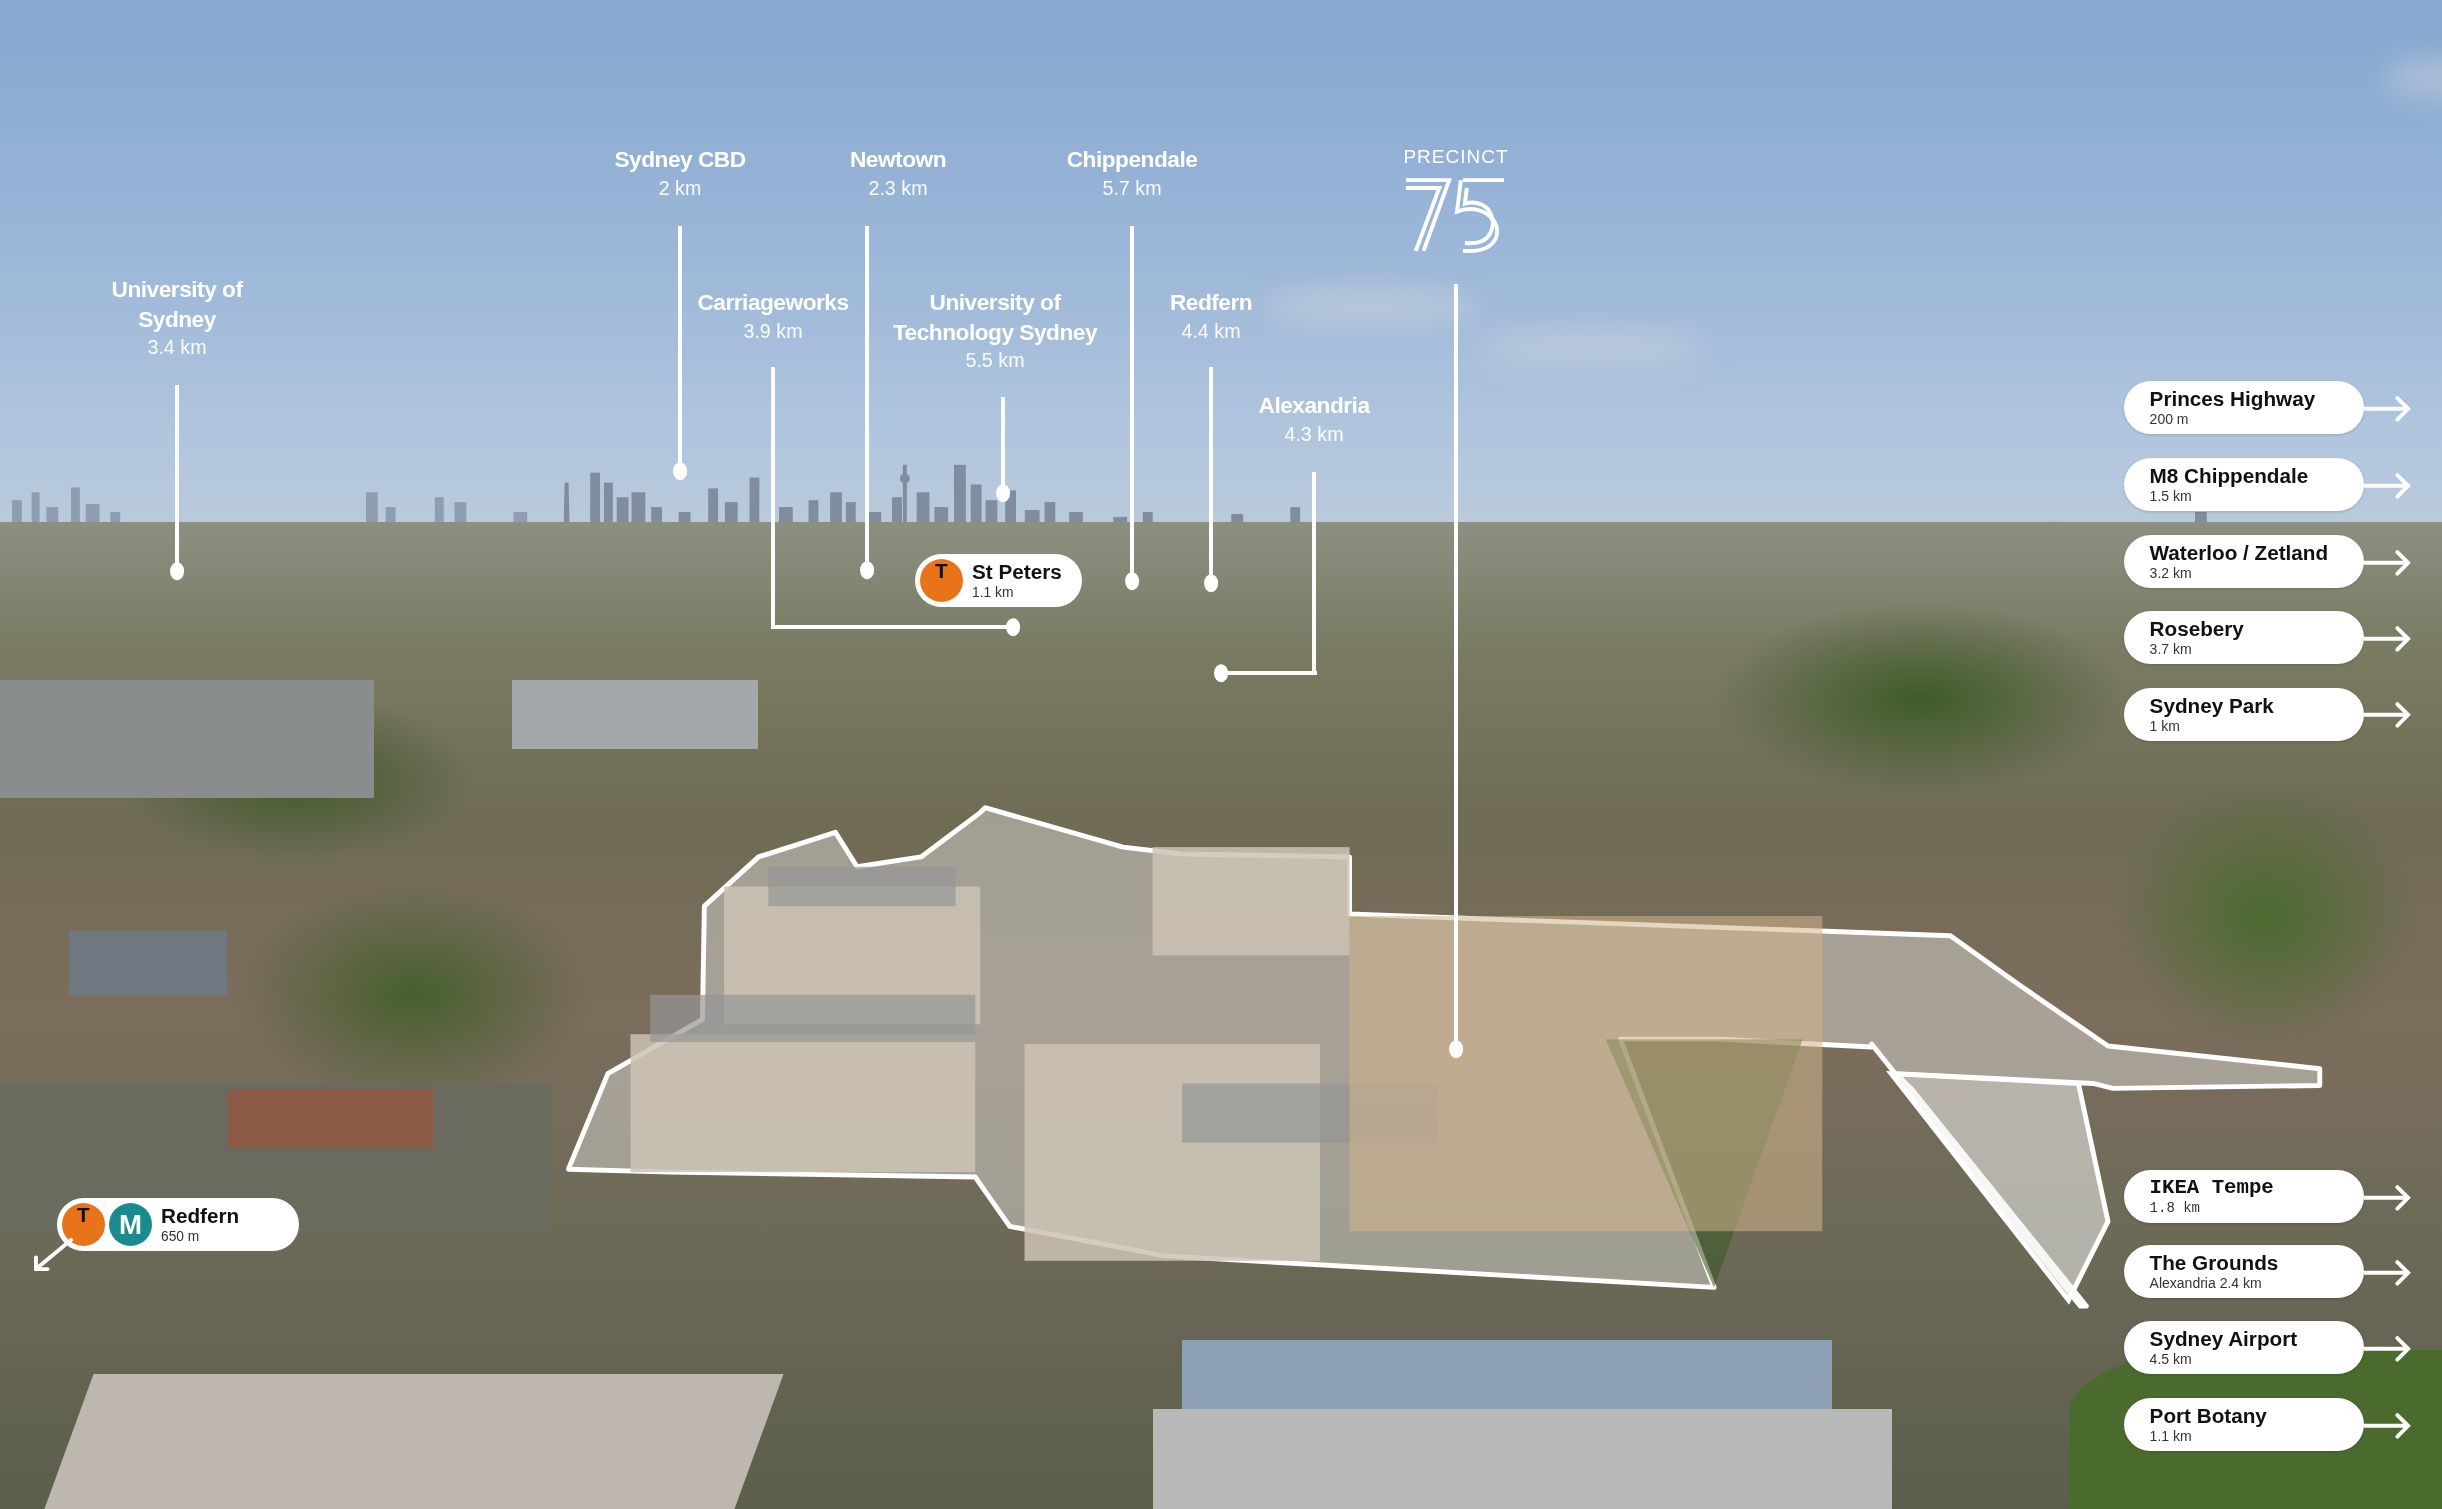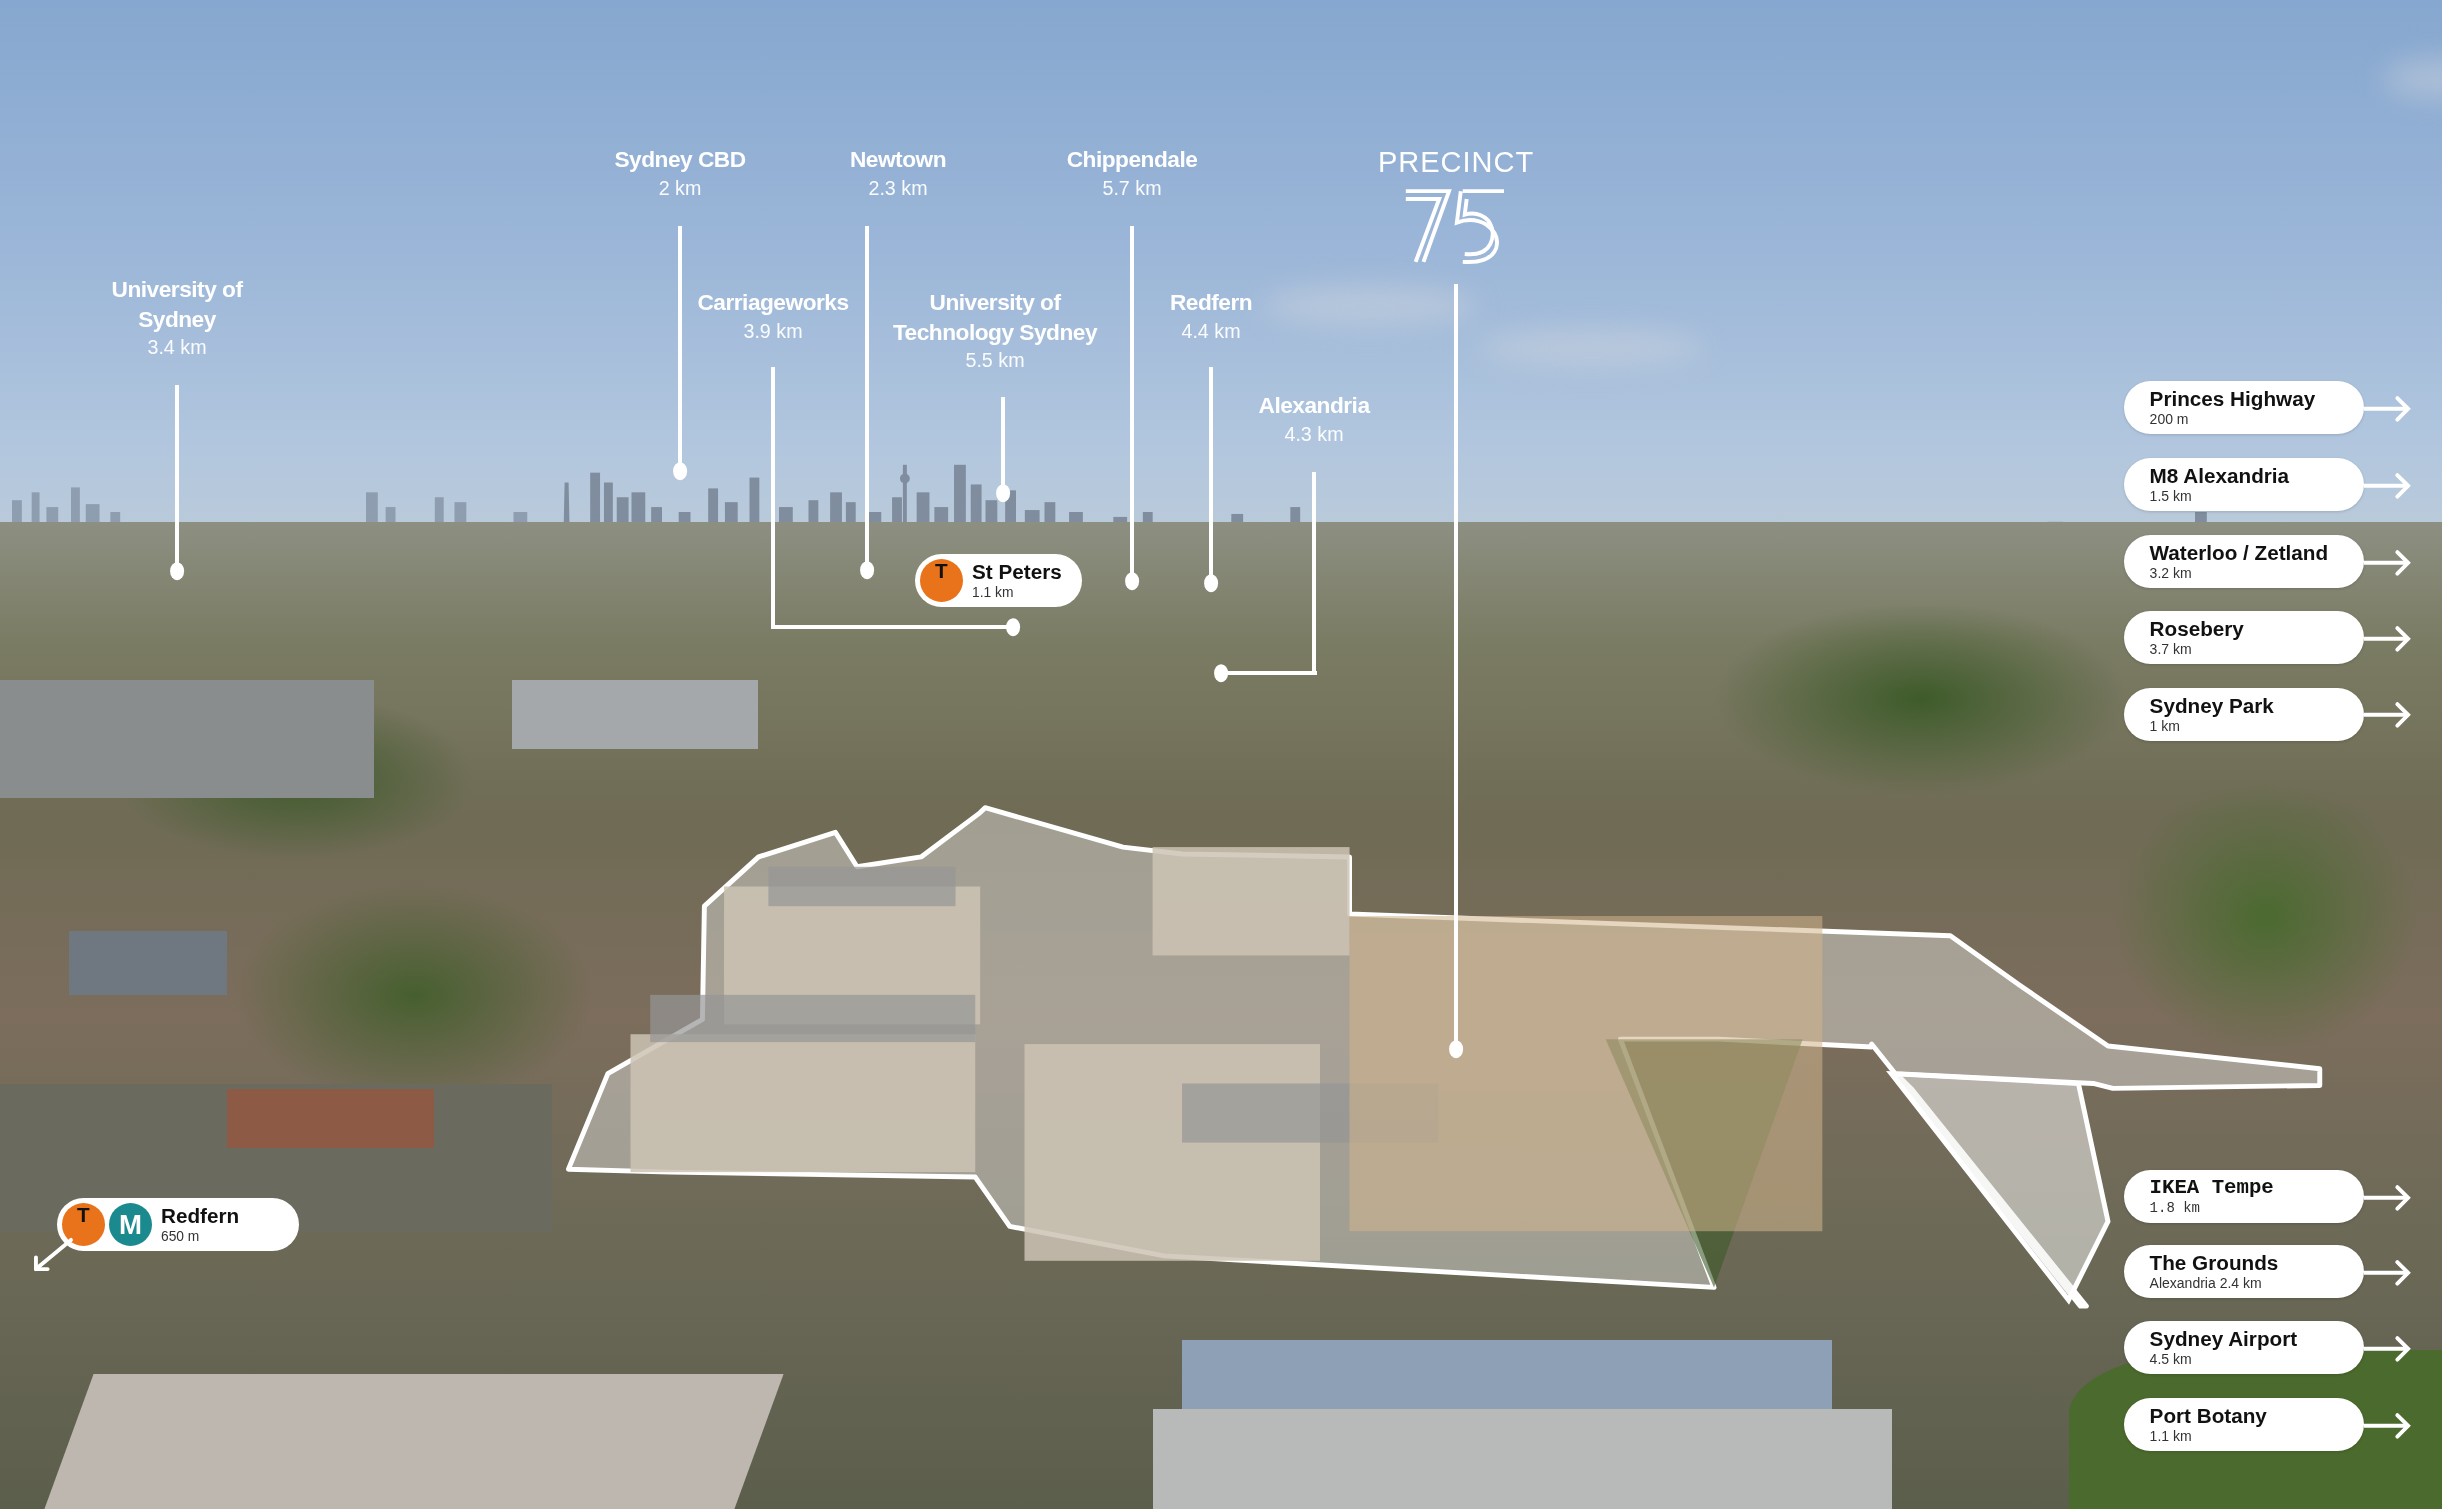--- a/index.html
+++ b/index.html
@@ -18,21 +18,21 @@
       radial-gradient(ellipse 197px 148px at 1576px 1231px, #3f5a27 0%, rgba(63,90,39,0) 70%),
       linear-gradient(180deg,#8d8f82 0%,#7b7c64 12%,#6f6b55 30%,#7c6d5c 50%,#6e6a58 70%,#5c5e4c 100%); }
   .roof { position:absolute; }
   .site { position:absolute; left:0; top:0; width:2443px; height:1509px; }
   .leader { position:absolute; background:#ffffff; }
   .dot { position:absolute; width:13.8px; height:17.7px; border-radius:50%; background:#fff; transform:translate(-50%,-50%); }
   .poi { position:absolute; transform:translateX(-50%); text-align:center; color:#fff; white-space:nowrap; }
   .poi .name { font-weight:700; font-size:22.7px; line-height:29.6px; letter-spacing:-0.5px; }
   .poi .dist { font-size:19.7px; line-height:27.6px; font-weight:300; opacity:0.95; }
   .logo { position:absolute; left:1456px; top:146px; transform:translateX(-50%); text-align:center; color:#fff; }
-  .logo .word { font-size:29px; letter-spacing:1px; font-weight:400; }
+  .logo .word { font-size:19px; letter-spacing:1px; font-weight:400; }
   .logo svg { display:block; margin:7.9px auto 0; }
   .pill { position:absolute; height:53px; background:#fff; border-radius:26.6px; box-shadow:0 1px 3px rgba(0,0,0,0.15); }
   .pill .t { position:absolute; left:25.6px; top:5.9px; font-weight:700; font-size:20.7px; color:#111; line-height:23.6px; white-space:nowrap; }
   .pill .s { position:absolute; left:25.6px; top:30.5px; font-size:14px; color:#333; line-height:15.8px; white-space:nowrap; }
   .arrow { position:absolute; }
   .station { position:absolute; height:53px; background:#fff; border-radius:26.6px; }
   .badge { position:absolute; width:43px; height:43px; border-radius:50%; color:#fff; font-weight:700; font-size:27.6px; text-align:center; line-height:43px; }
   .badge.t { background:#e8731a; }
   .badge.m { background:#1b8a8f; }
   .station .t { position:absolute; font-weight:700; font-size:20.7px; color:#111; line-height:23.6px; white-space:nowrap; }
@@ -229,21 +229,21 @@
       <path d="M6 34 L6 22"></path>
       <path d="M6 34 L18 34"></path>
   </g>
 </svg>
 
 <div class="pill" style="left:2124px;top:381px;width:240px;">
   <div class="t">Princes Highway</div>
   <div class="s">200 m</div>
 </div>
 <div class="pill" style="left:2124px;top:458px;width:240px;">
-  <div class="t">M8 Alexandria</div>
+  <div class="t">M8 Chippendale</div>
   <div class="s">1.5 km</div>
 </div>
 <div class="pill" style="left:2124px;top:535px;width:240px;">
   <div class="t">Waterloo / Zetland</div>
   <div class="s">3.2 km</div>
 </div>
 <div class="pill" style="left:2124px;top:611px;width:240px;">
   <div class="t">Rosebery</div>
   <div class="s">3.7 km</div>
 </div>

